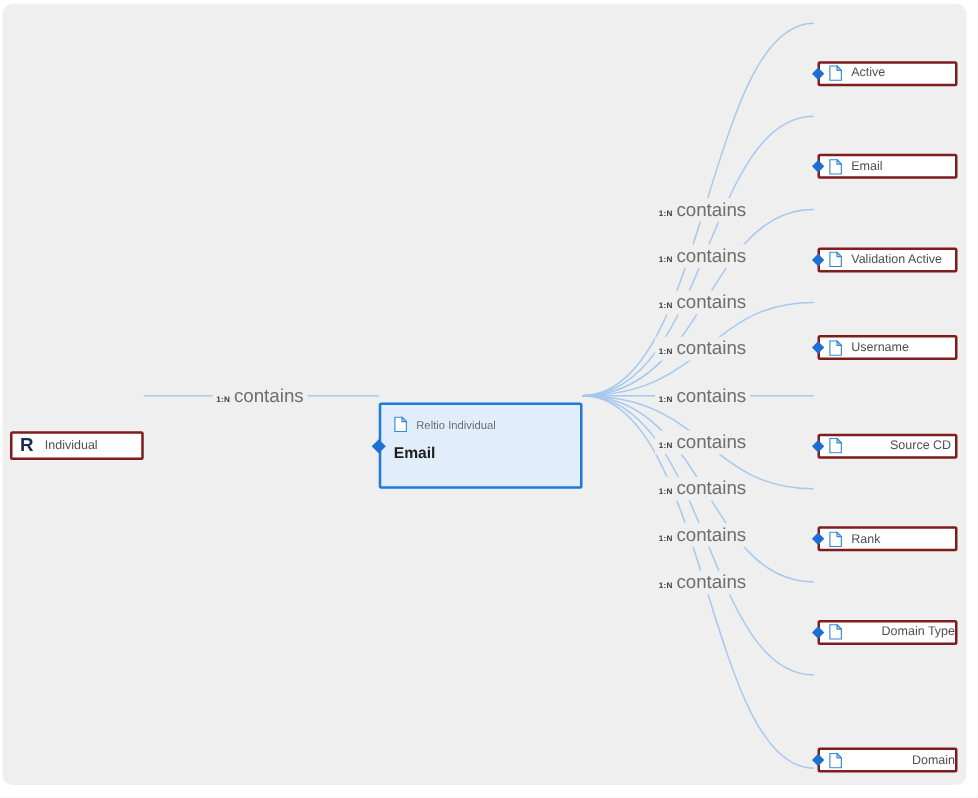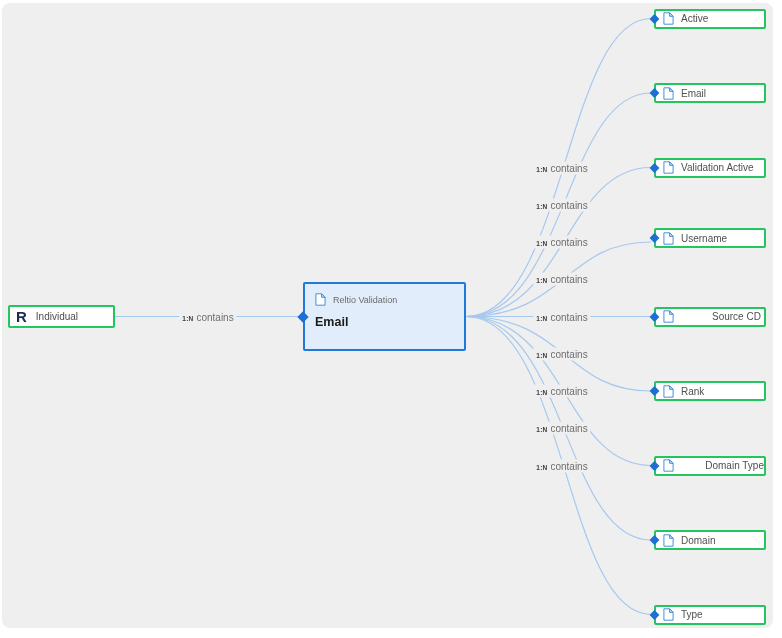--- a/index.html
+++ b/index.html
@@ -13,24 +13,24 @@
     background:#efefef;border-radius:8px;z-index:0;
   }
   #edges-svg{position:absolute;left:0;top:0;z-index:1;}
   
   .edge-label{
     position:absolute;z-index:2;transform:translate(-50%,-50%);
     background:#efefef;padding:1px 3px;white-space:nowrap;
     display:inline-flex;align-items:baseline;gap:3px;
   }
   .edge-card{font-size:6.5px;font-weight:700;color:#3a3a3a;letter-spacing:.2px;}
-  .edge-rel{font-size:10px;color:#6e6e6e;}
+  .edge-rel{font-size:15px;color:#6e6e6e;}
   
   .node{position:absolute;z-index:3;box-sizing:border-box;background:#ffffff;
-        border:2px solid #22c55e;border-radius:2px;}
+        border:2px solid #7f1d1d;border-radius:2px;margin-top:40px;}
   .diamond{
     position:absolute;left:-5px;top:50%;width:7px;height:7px;
     background:#1d6fd1;transform:translateY(-50%) rotate(45deg);
   }
   
   .entity-node{
     left:8px;top:305px;width:107px;height:23px;
     display:flex;align-items:center;padding:0 0 0 6px;
   }
   .logo-r{font-size:15px;font-weight:700;color:#1d2b50;line-height:1;margin-top:-1px;}
@@ -120,21 +120,21 @@
 
 <div class="node center-node">
   <span class="diamond"></span>
   <div class="center-type-row">
     <span class="doc-icon">
       <svg viewBox="0 0 12 14" width="11" height="13">
         <path d="M1 0.8 H7.2 L11 4.6 V13.2 H1 Z" fill="#ffffff" stroke="#3787d8" stroke-width="1"></path>
         <path d="M7.2 0.8 L11 4.6 H7.2 Z" fill="#cfe3f7" stroke="#3787d8" stroke-width="1"></path>
       </svg>
     </span>
-    <span class="center-type-label">Reltio Validation</span>
+    <span class="center-type-label">Reltio Individual</span>
   </div>
   <div class="center-title">Email</div>
 </div>
 
 <div id="attribute-nodes">
     <div class="node attr-node" style="top: 8.5px;">
       <span class="diamond"></span>
       <span class="doc-icon">
         <svg viewBox="0 0 12 14" width="11" height="13">
           <path d="M1 0.8 H7.2 L11 4.6 V13.2 H1 Z" fill="#ffffff" stroke="#3787d8" stroke-width="1"></path>
@@ -196,21 +196,21 @@
     <div class="node attr-node" style="top: 455.5px; justify-content: space-between;">
       <span class="diamond"></span>
       <span class="doc-icon">
         <svg viewBox="0 0 12 14" width="11" height="13">
           <path d="M1 0.8 H7.2 L11 4.6 V13.2 H1 Z" fill="#ffffff" stroke="#3787d8" stroke-width="1"></path>
           <path d="M7.2 0.8 L11 4.6 H7.2 Z" fill="#cfe3f7" stroke="#3787d8" stroke-width="1"></path>
         </svg>
       </span>
       <span class="attr-label">Domain Type</span>
     </div>
-    <div class="node attr-node" style="top: 530px;">
+    <div class="node attr-node" style="top: 558px; justify-content: space-between;">
       <span class="diamond"></span>
       <span class="doc-icon">
         <svg viewBox="0 0 12 14" width="11" height="13">
           <path d="M1 0.8 H7.2 L11 4.6 V13.2 H1 Z" fill="#ffffff" stroke="#3787d8" stroke-width="1"></path>
           <path d="M7.2 0.8 L11 4.6 H7.2 Z" fill="#cfe3f7" stroke="#3787d8" stroke-width="1"></path>
         </svg>
       </span>
       <span class="attr-label">Domain</span>
     </div>
     <div class="node attr-node" style="top: 604.5px;">

